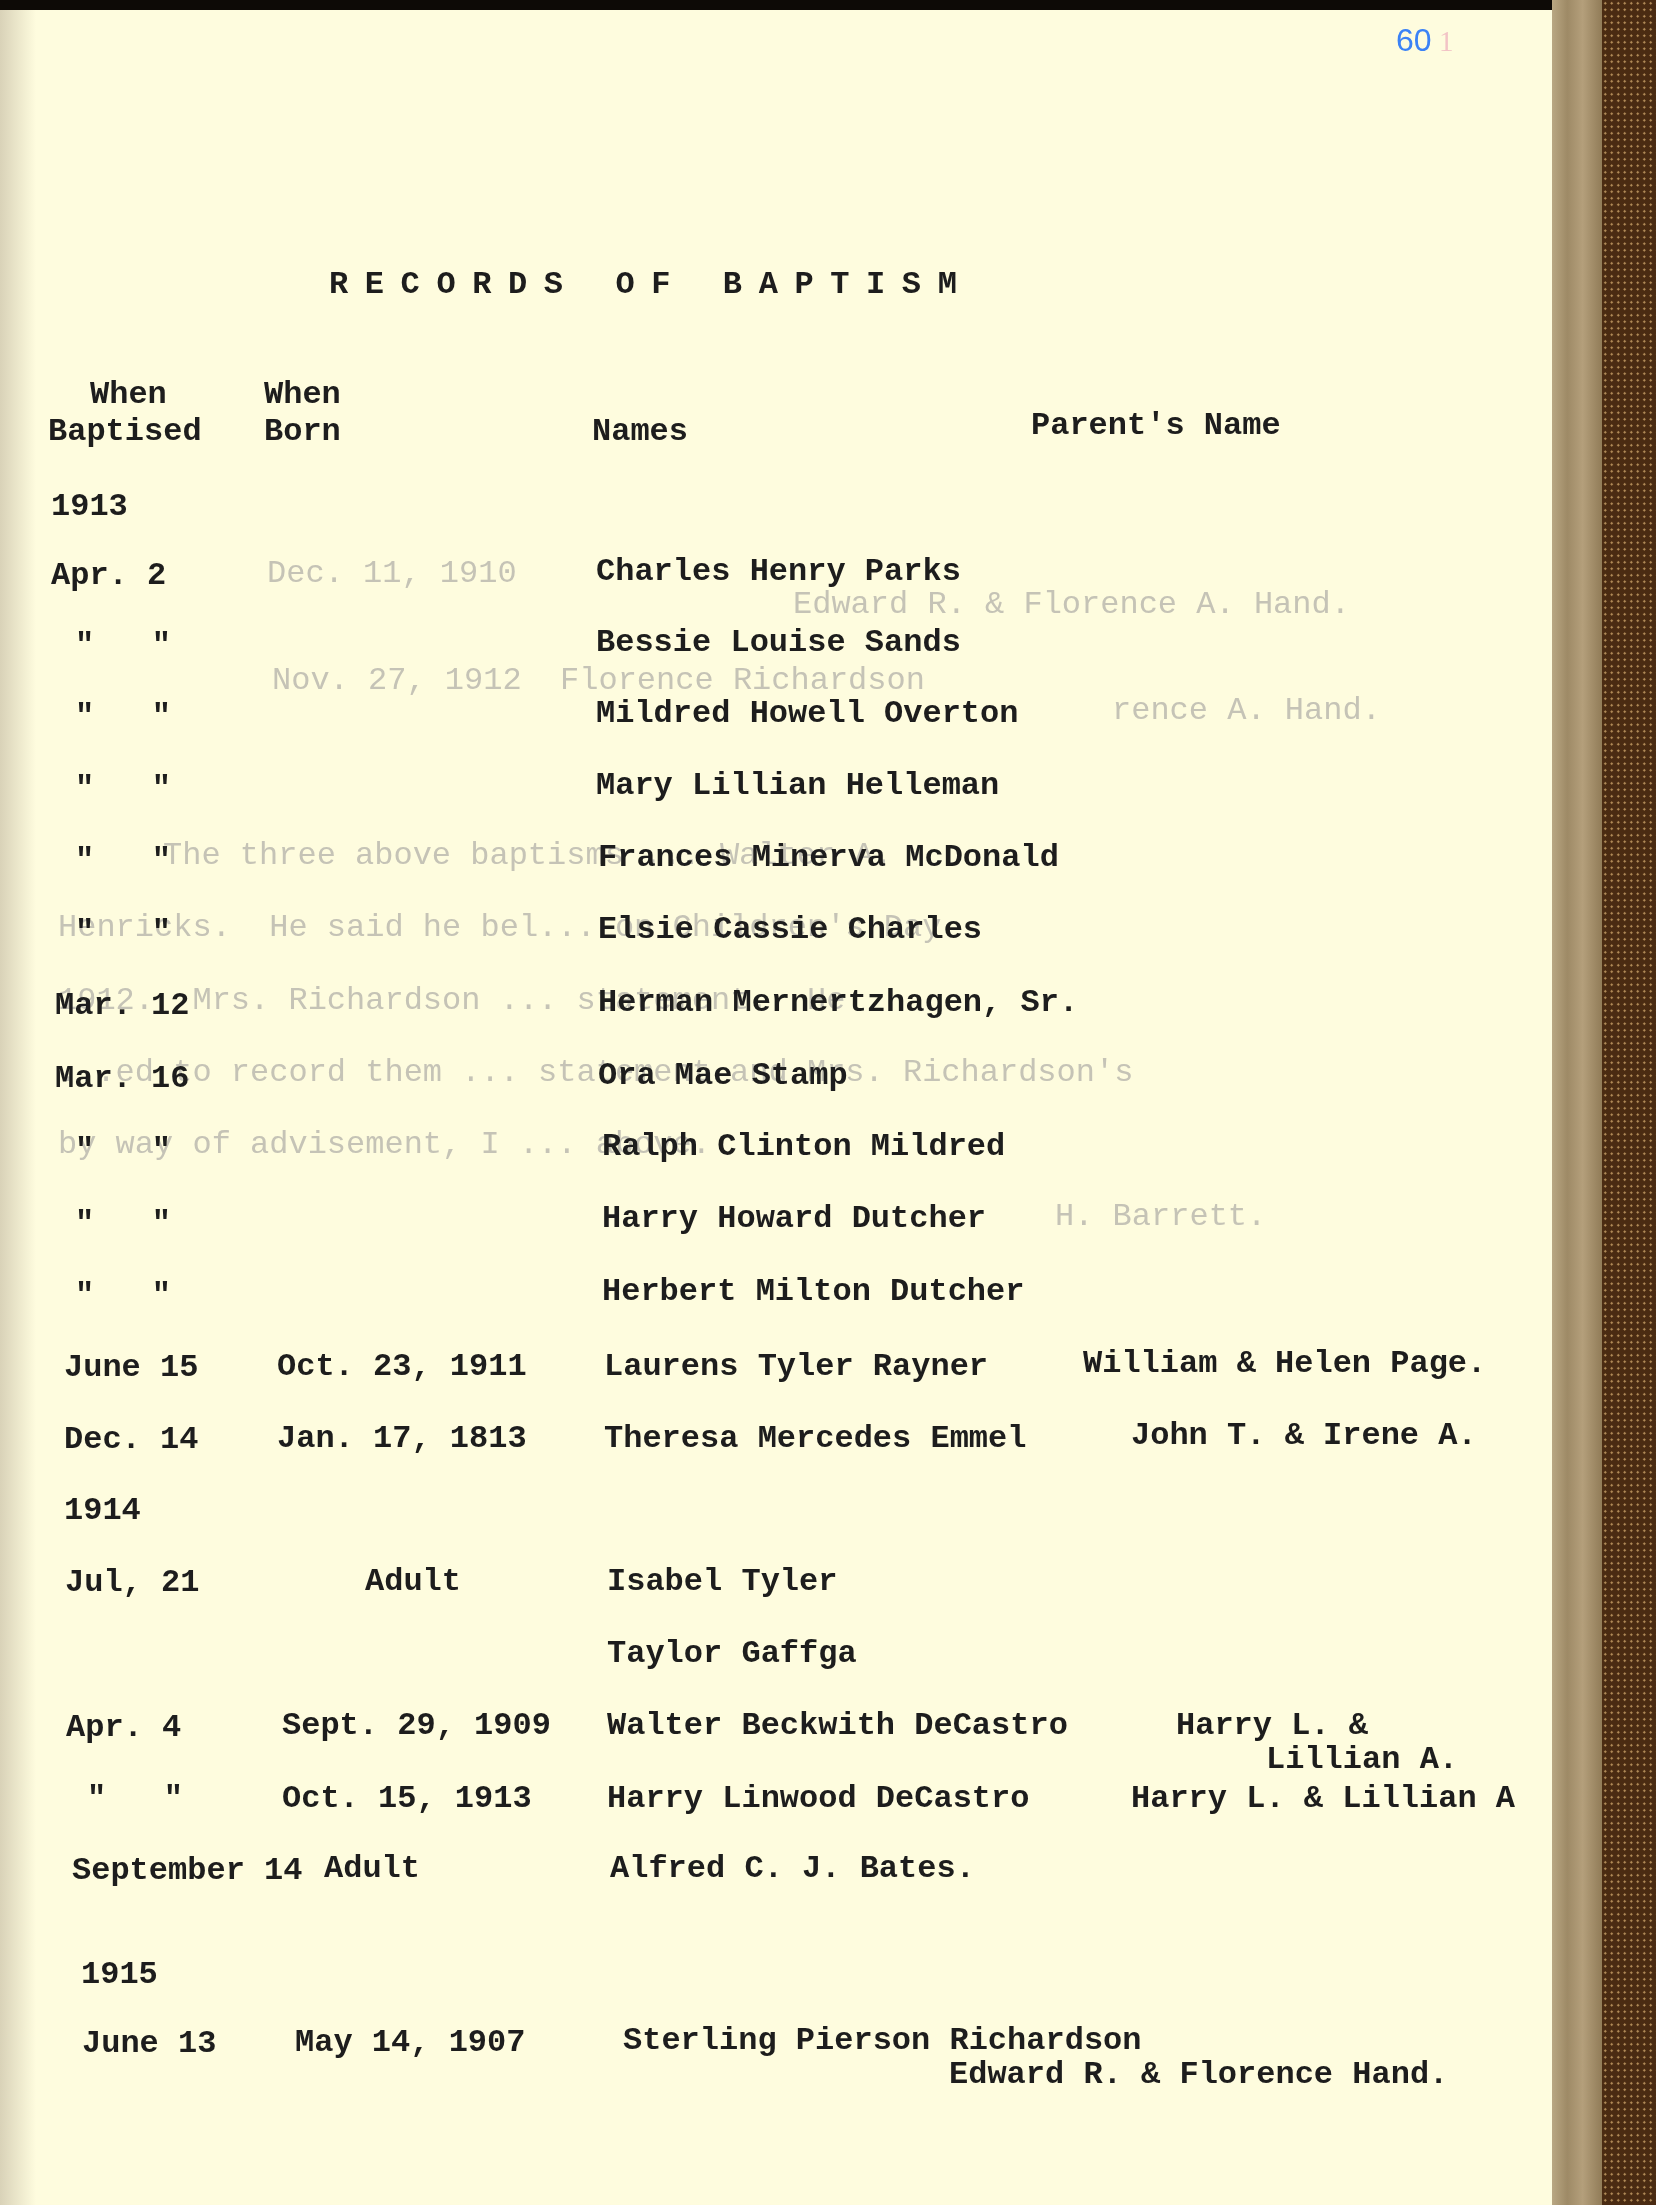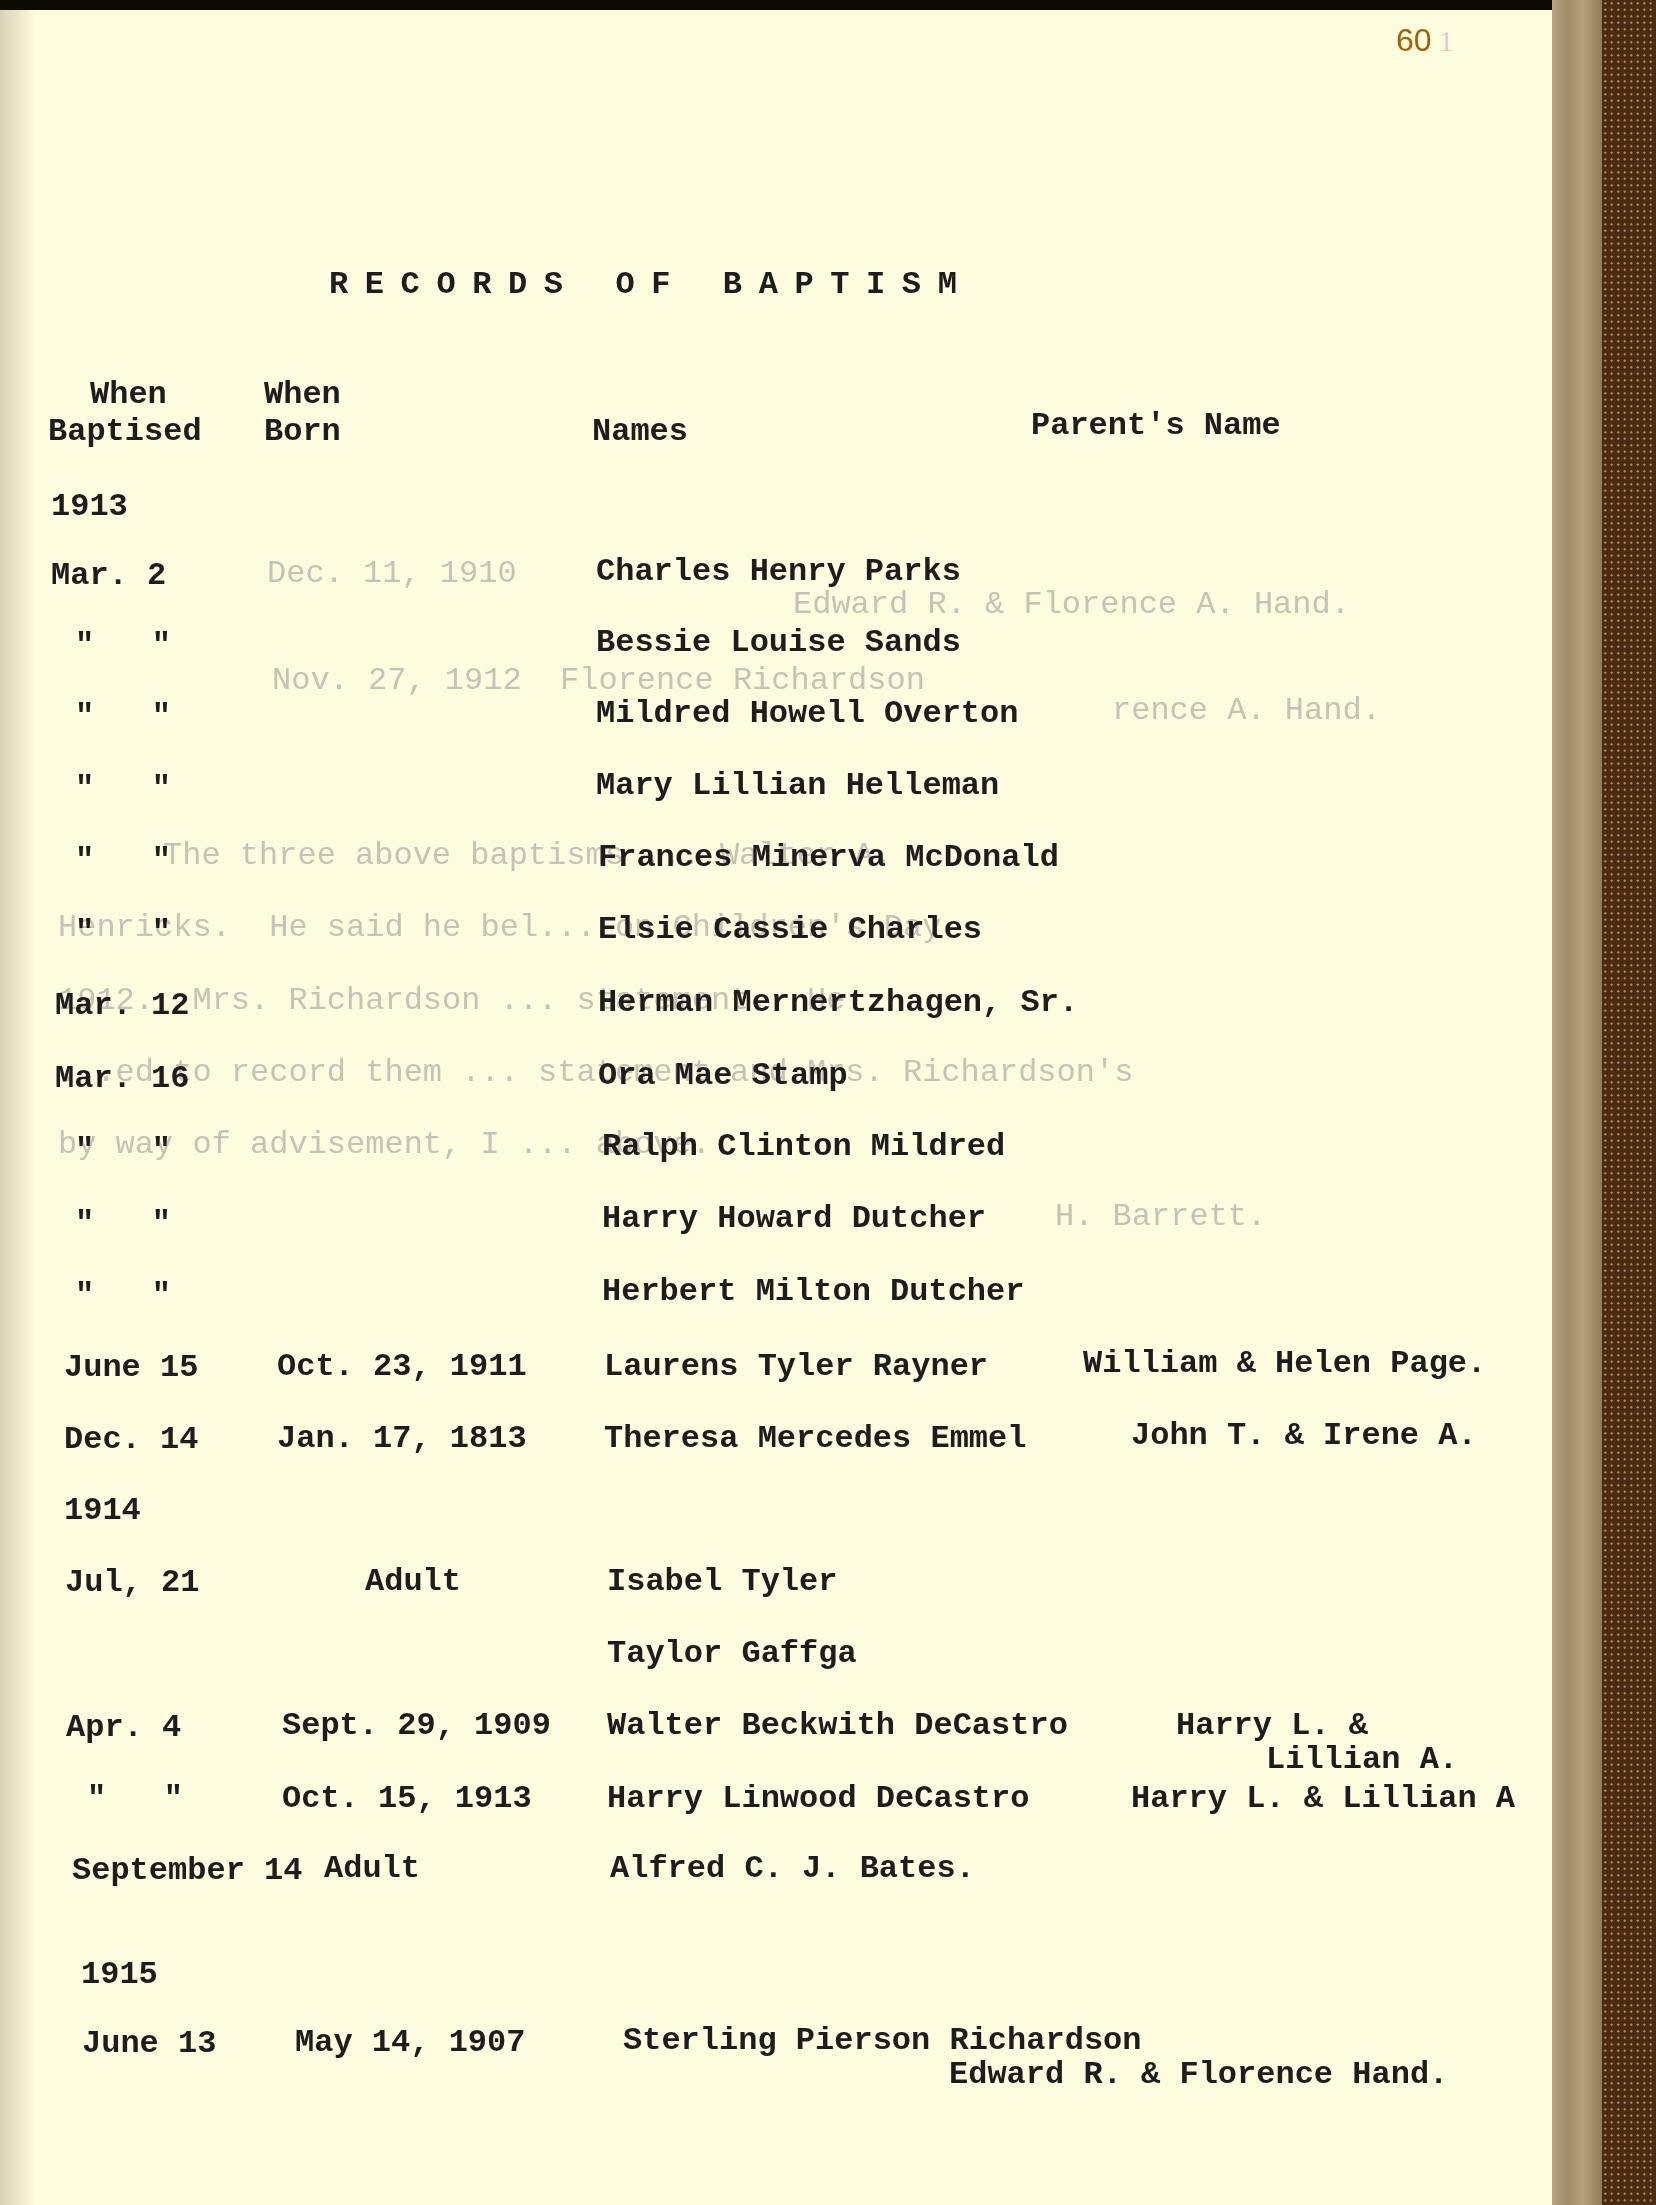--- a/index.html
+++ b/index.html
@@ -11,21 +11,21 @@
   }
   .top-edge { position: absolute; left: 0; top: 0; width: 1656px; height: 10px; background: #0d0a06; }
   .left-shade { position: absolute; left: 0; top: 10px; width: 36px; height: 2195px;
     background: linear-gradient(to right, #d9d2b8, rgba(254,252,222,0)); }
   .gutter { position: absolute; left: 1552px; top: 0; width: 51px; height: 2205px;
     background: linear-gradient(to right, #b9a783, #9e8a66 30%, #b49f7b 60%, #8f7a56); }
   .cover { position: absolute; left: 1602px; top: 0; width: 54px; height: 2205px;
     background-color: #4a2b12;
     background-image: radial-gradient(#b8915c 1px, transparent 1.3px);
     background-size: 6.5px 6.5px; }
-  .page-number { position: absolute; left: 1396px; top: 21.7px; font-size: 32px; color: #a16207;
+  .page-number { position: absolute; left: 1396px; top: 21.7px; font-size: 32px; color: #3b82f6;
     font-family: "Liberation Sans", sans-serif; }
   .page-number-ghost { position: absolute; left: 1439px; top: 24.6px; font-size: 29px; color: #f2c3c6;
     font-family: "Liberation Serif", serif; }
   .title { position: absolute; left: 329px; top: 266px; font-size: 32px; letter-spacing: 16.6px;
     font-weight: bold; white-space: pre; }
   .t { position: absolute; font-size: 32px; font-weight: bold; white-space: pre; line-height: 1; }
   .ghost { position: absolute; font-size: 32px; white-space: pre; color: #c5c3b6; line-height: 1; }
 </style>
 </head>
 <body>
@@ -56,21 +56,21 @@
 <div class="ghost" style="left:58px;top:985px">1912.  Mrs. Richardson ... statement.  He</div>
 <div class="ghost" style="left:58px;top:1057px">...ed to record them ... statement and Mrs. Richardson's</div>
 <div class="ghost" style="left:58px;top:1129px">by way of advisement, I ... above.</div>
 <div class="ghost" style="left:1055px;top:1201px">H. Barrett.</div>
 
 <div class="t" style="left:51px;top:491px">1913</div>
 <div class="t" style="left:64px;top:1495px">1914</div>
 <div class="t" style="left:81px;top:1959px">1915</div>
 
 <div>
-  <div class="t" style="left:51px;top:560px">Mar. 2</div>
+  <div class="t" style="left:51px;top:560px">Apr. 2</div>
   <div class="t" style="left:596px;top:556px">Charles Henry Parks</div>
 </div>
 <div>
   <div class="t" style="left:75px;top:630px">"   "</div>
   <div class="t" style="left:596px;top:627px">Bessie Louise Sands</div>
 </div>
 <div>
   <div class="t" style="left:75px;top:701px">"   "</div>
   <div class="t" style="left:596px;top:698px">Mildred Howell Overton</div>
 </div>

